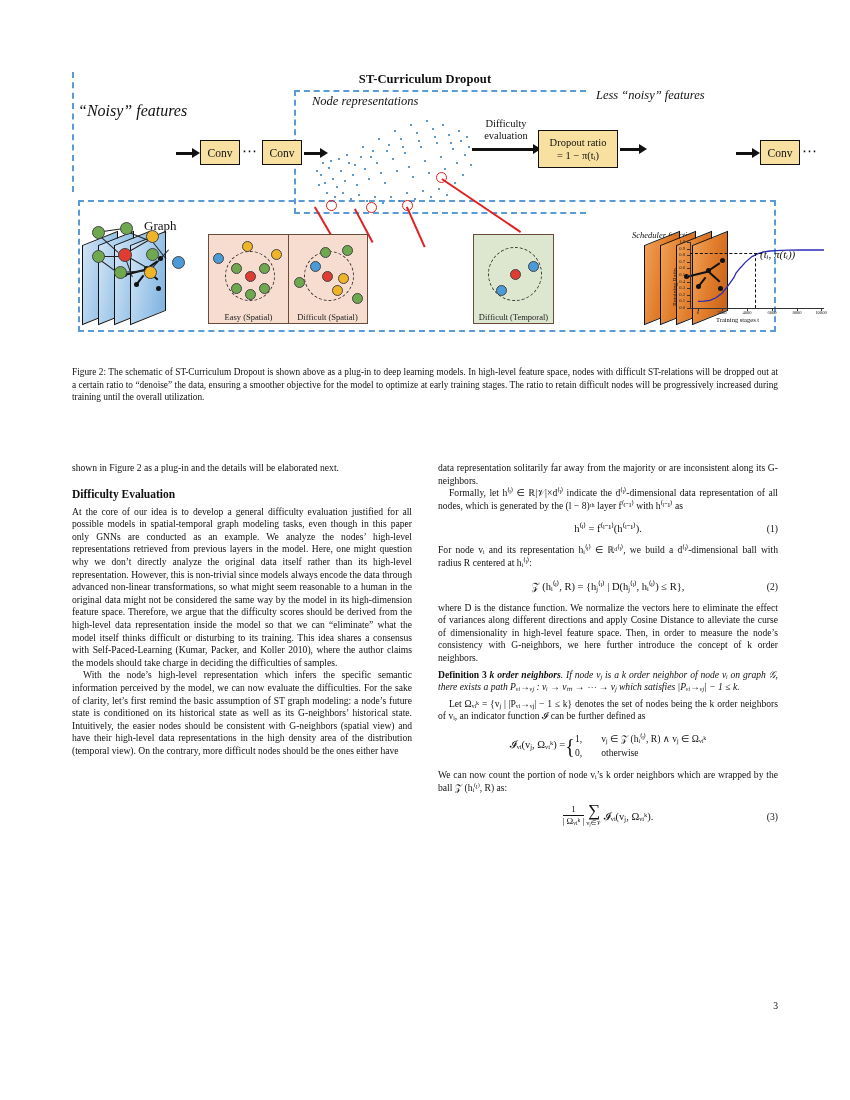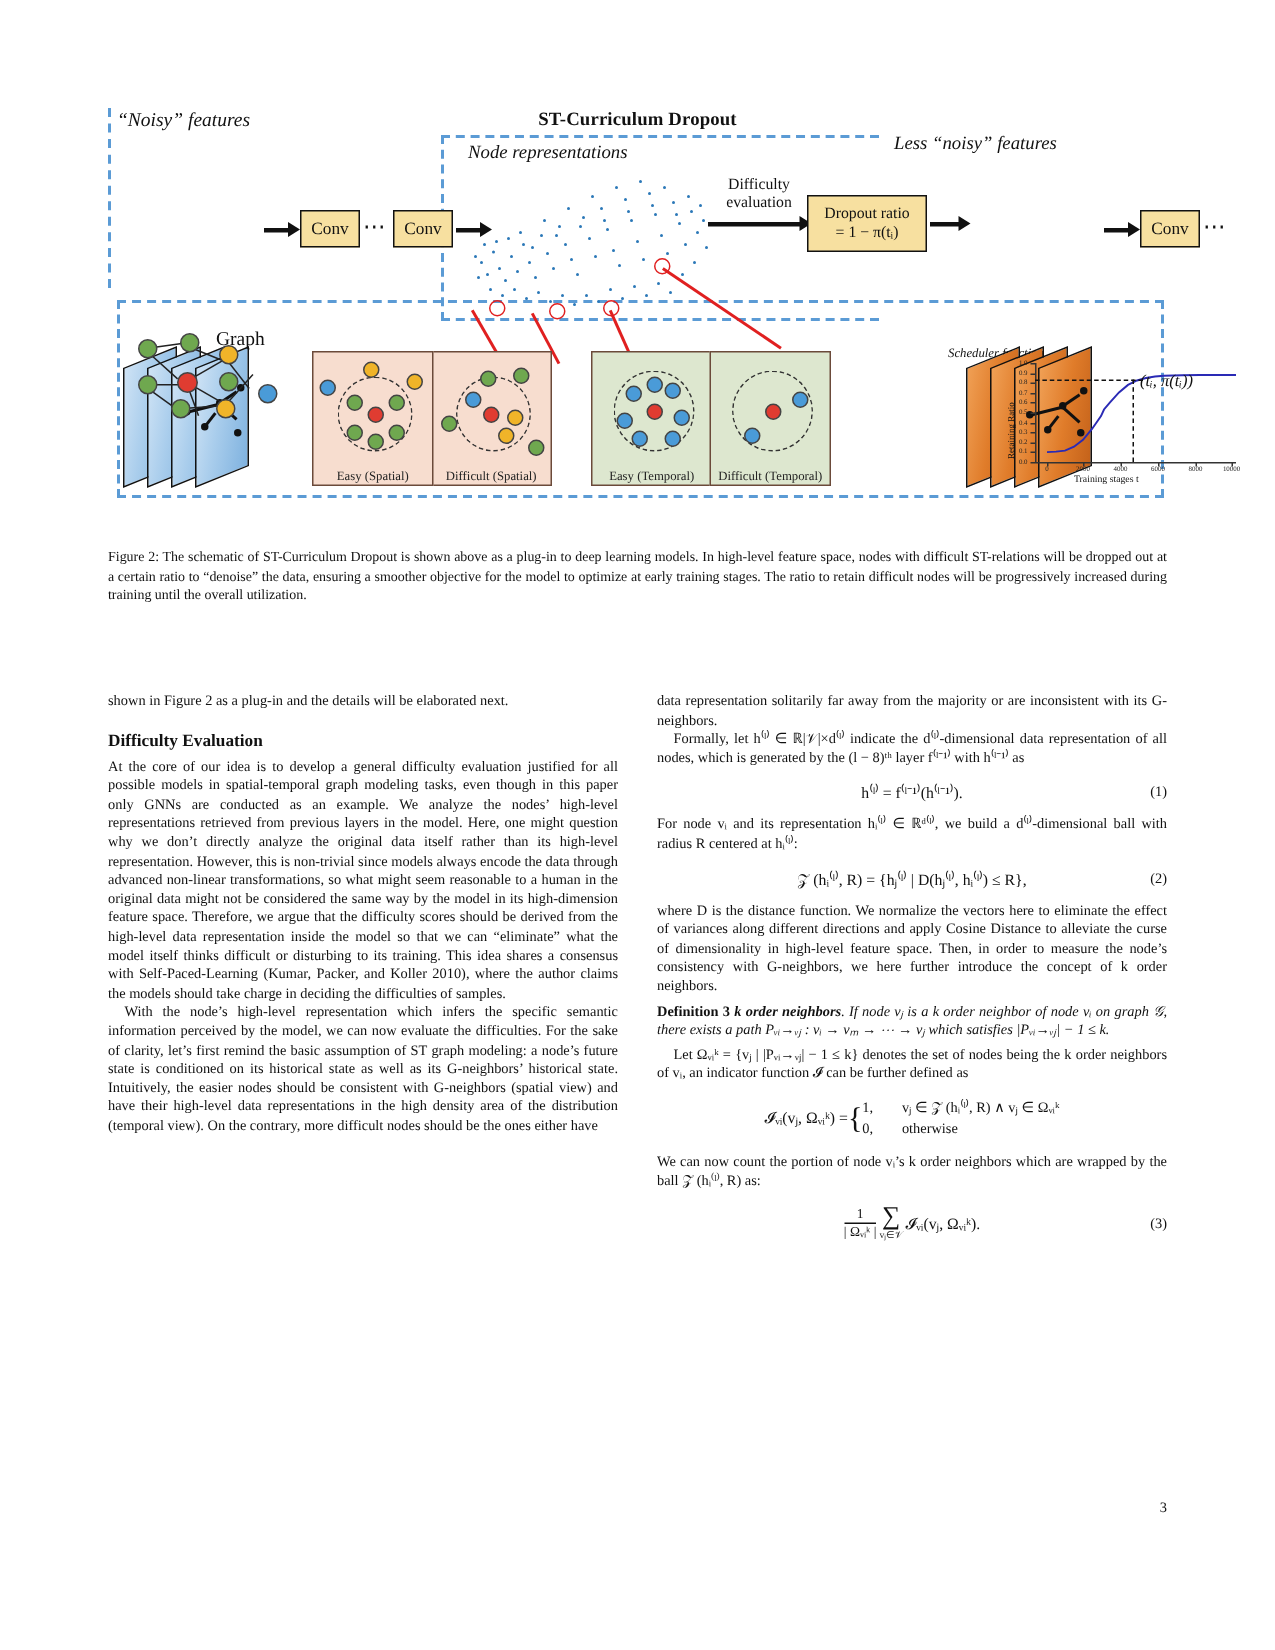--- a/index.html
+++ b/index.html
@@ -10,21 +10,21 @@
   .figure{position:absolute;left:72px;top:72px;width:706px;height:285px;}
   .fig-title{position:absolute;left:0;right:0;top:0;text-align:center;font-weight:bold;font-size:12.5px;
              font-family:"Liberation Serif",serif;letter-spacing:.1px;}
   .dash-box{position:absolute;border:2.5px dashed #5B9BD5;}
   .dash-main{left:222px;top:18px;width:290px;height:120px;border-right:none;}
   .dash-right{left:512px;top:18px;width:0px;height:120px;border-left:2.5px dashed #5B9BD5;border-top:none;border-bottom:none;border-right:none;}
   .dash-outer{left:6px;top:128px;width:694px;height:128px;}
 
   .lbl{position:absolute;font-family:"Liberation Serif",serif;}
 
-  .noisy-lbl{left:6px;top:0;font-size:13px;font-style:italic;}
+  .noisy-lbl{left:6px;top:30px;font-size:16px;font-style:italic;}
   .lessnoisy-lbl{left:524px;top:16px;font-size:12.5px;font-style:italic;}
   .noderep-lbl{left:240px;top:22px;font-size:12.5px;font-style:italic;}
   .graph-lbl{left:72px;top:146px;font-size:13px;}
   .sched-lbl{left:560px;top:158px;font-size:8.5px;font-style:italic;}
   .diff-lbl{left:400px;top:46px;font-size:10.5px;line-height:12px;text-align:center;width:68px;}
 
   
   .stack{position:absolute;}
   .plate{position:absolute;width:34px;height:78px;border:1.6px solid #111;}
   .plate-blue{background:linear-gradient(100deg,#cfe3f5 0%,#a9cdec 45%,#7fb2df 100%);}
@@ -297,32 +297,20 @@
       <div class="nd nd-green" style="left:50px;top:28px;width:9px;height:9px;"></div>
       <div class="nd nd-green" style="left:22px;top:48px;width:9px;height:9px;"></div>
       <div class="nd nd-green" style="left:50px;top:48px;width:9px;height:9px;"></div>
       <div class="nd nd-green" style="left:36px;top:54px;width:9px;height:9px;"></div>
       <div class="nd nd-yellow" style="left:33px;top:6px;width:9px;height:9px;"></div>
       <div class="nd nd-yellow" style="left:62px;top:14px;width:9px;height:9px;"></div>
       <div class="nd nd-blue" style="left:4px;top:18px;width:9px;height:9px;"></div>
       <div class="panel-cap">Easy (Spatial)</div>
     </div>
 
-    <div class="panel panel-green" style="left:322px;top:162px;width:79px;height:88px;">
-      <div class="circ-dash" style="left:14px;top:12px;width:52px;height:52px;"></div>
-      <div class="nd nd-red" style="left:36px;top:34px;width:9px;height:9px;"></div>
-      <div class="nd nd-blue" style="left:22px;top:22px;width:9px;height:9px;"></div>
-      <div class="nd nd-blue" style="left:48px;top:20px;width:9px;height:9px;"></div>
-      <div class="nd nd-blue" style="left:16px;top:40px;width:9px;height:9px;"></div>
-      <div class="nd nd-blue" style="left:54px;top:38px;width:9px;height:9px;"></div>
-      <div class="nd nd-blue" style="left:26px;top:52px;width:9px;height:9px;"></div>
-      <div class="nd nd-blue" style="left:48px;top:52px;width:9px;height:9px;"></div>
-      <div class="nd nd-blue" style="left:36px;top:16px;width:9px;height:9px;"></div>
-      <div class="panel-cap">Easy (Temporal)</div>
-    </div>
 
     <div class="panel panel-green" style="left:401px;top:162px;width:79px;height:88px;">
       <div class="circ-dash" style="left:14px;top:12px;width:52px;height:52px;"></div>
       <div class="nd nd-red" style="left:36px;top:34px;width:9px;height:9px;"></div>
       <div class="nd nd-blue" style="left:54px;top:26px;width:9px;height:9px;"></div>
       <div class="nd nd-blue" style="left:22px;top:50px;width:9px;height:9px;"></div>
       <div class="panel-cap">Difficult (Temporal)</div>
     </div>
 
     <div class="chart">
@@ -381,21 +369,21 @@
   <div class="caption">Figure 2: The schematic of ST-Curriculum Dropout is shown above as a plug-in to deep learning models. In high-level feature space, nodes with difficult ST-relations will be dropped out at a certain ratio to “denoise” the data, ensuring a smoother objective for the model to optimize at early training stages. The ratio to retain difficult nodes will be progressively increased during training until the overall utilization.</div>
 
   <div class="colL">
     <p class="para noind">shown in Figure 2 as a plug-in and the details will be elaborated next.</p>
     <div class="head">Difficulty Evaluation</div>
     <p class="para noind">At the core of our idea is to develop a general difficulty evaluation justified for all possible models in spatial-temporal graph modeling tasks, even though in this paper only GNNs are conducted as an example. We analyze the nodes’ high-level representations retrieved from previous layers in the model. Here, one might question why we don’t directly analyze the original data itself rather than its high-level representation. However, this is non-trivial since models always encode the data through advanced non-linear transformations, so what might seem reasonable to a human in the original data might not be considered the same way by the model in its high-dimension feature space. Therefore, we argue that the difficulty scores should be derived from the high-level data representation inside the model so that we can “eliminate” what the model itself thinks difficult or disturbing to its training. This idea shares a consensus with Self-Paced-Learning (Kumar, Packer, and Koller 2010), where the author claims the models should take charge in deciding the difficulties of samples.</p>
     <p class="para">With the node’s high-level representation which infers the specific semantic information perceived by the model, we can now evaluate the difficulties. For the sake of clarity, let’s first remind the basic assumption of ST graph modeling: a node’s future state is conditioned on its historical state as well as its G-neighbors’ historical state. Intuitively, the easier nodes should be consistent with G-neighbors (spatial view) and have their high-level data representations in the high density area of the distribution (temporal view). On the contrary, more difficult nodes should be the ones either have</p>
   </div>
 
   <div class="colR">
-    <p class="para noind">data representation solitarily far away from the majority or are inconsistent with its G-neighbors.</p>
+    <p class="para noind">data representation solitarily far away from the majority or are inconsistent along its G-neighbors.</p>
     <p class="para">Formally, let h⁽ˡ⁾ ∈ ℝ|𝒱|×d⁽ˡ⁾ indicate the d⁽ˡ⁾-dimensional data representation of all nodes, which is generated by the (l − 8)ᵗʰ layer f⁽ˡ⁻¹⁾ with h⁽ˡ⁻¹⁾ as</p>
 
     <div class="eq">
       <span>h⁽ˡ⁾ = f⁽ˡ⁻¹⁾(h⁽ˡ⁻¹⁾).</span>
       <span class="eqno">(1)</span>
     </div>
 
     <p class="para noind">For node vᵢ and its representation hᵢ⁽ˡ⁾ ∈ ℝᵈ⁽ˡ⁾, we build a d⁽ˡ⁾-dimensional ball with radius R centered at hᵢ⁽ˡ⁾:</p>
 
     <div class="eq">

